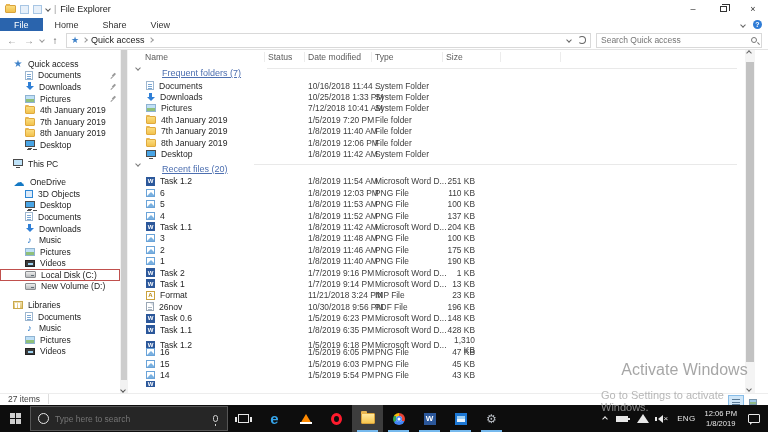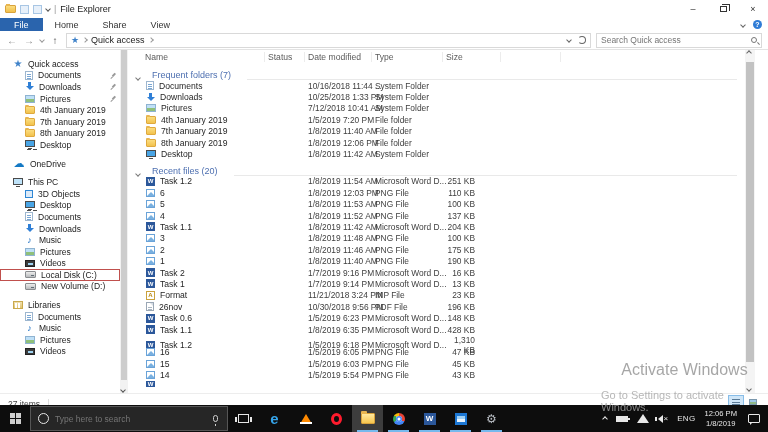--- a/index.html
+++ b/index.html
@@ -98,37 +98,37 @@
   .ic-pdf { width:8px; height:9px; background:#fff; border:1px solid #9aa7b5; position:relative; }
   .ic-pdf::before { content:""; position:absolute; top:0; right:0; border-top:3px solid #d6dde5; border-left:3px solid #fff; }
   .ic-pdf::after { content:""; position:absolute; left:1px; top:4px; width:4px; height:1px; background:#aab6c2; box-shadow:0 2px 0 #aab6c2; }
 
   
   .content { flex:1; position:relative; overflow:hidden; }
   .col-headers { display:grid; grid-template-columns:137px 40px 67px 71px 58px 60px; height:14px; align-items:center; }
   .col-h { color:#5b5b5b; font-size:8.6px; border-right:1px solid #ececec; height:10px; line-height:10px; }
   .col-h.c0 { padding-left:17px; }
   .col-h.c1,.col-h.c2,.col-h.c3,.col-h.c4 { padding-left:3px; }
-  .group-h { display:flex; align-items:flex-end; gap:12px; height:12px; margin-top:4px; padding-left:8px; color:#4d6fb0; }
+  .group-h { display:flex; align-items:flex-start; gap:22px; height:12px; margin-top:4px; padding-left:8px; color:#4d6fb0;text-decoration:underline; }
   .group-h .cv { color:#7a7a7a; margin-top:-2px; }
   .g-line { flex:1; height:1px; background:#e9e9e9; margin:0 8px 0 4px; }
   .row { display:grid; grid-template-columns:137px 40px 67px 71px 58px; height:11.4px; align-items:center; }
   .row.partial { height:6px; overflow:hidden; }
   .c-name { display:flex; align-items:center; gap:5px; padding-left:18px; overflow:hidden; }
   .c-name span.fname { white-space:nowrap; font-size:8.6px; color:#262626; }
   .c-txt { font-size:8.4px; color:#3e3e3e; padding-left:3px; white-space:nowrap; }
   .c-size { text-align:right; padding-right:26px; font-size:8.4px; color:#3e3e3e; }
 
   .vscroll { width:10px; position:relative; background:#f4f4f4; margin-right:13px; }
   .vs-up { position:absolute; top:1px; left:2px; color:#666; }
   .vs-thumb { position:absolute; left:1px; top:12px; width:8px; height:300px; background:#c2c2c2; }
   .vs-down { position:absolute; bottom:2px; left:2px; color:#666; }
 
   
-  .statusbar { height:16px; border-top:1px solid #ededed; display:flex; align-items:flex-end; padding:0 8px; position:relative; }
+  .statusbar { height:16px; border-top:1px solid #ededed; display:flex; align-items:flex-start; padding:0 8px; position:relative; }
   .sb-count { color:#444; font-size:8.5px; border-right:1px solid #dedede; padding-right:8px; height:10px; line-height:10px; }
   .viewbtns { position:absolute; right:8px; top:2px; display:flex; gap:3px; }
   .vb { width:14px; height:11px; display:flex; align-items:center; justify-content:center; }
   .vb.active { background:#cfe6f8; outline:1px solid #88bde8; }
   .vb-details { width:8px; height:6px; border-top:1px solid #5a7a96; border-bottom:1px solid #5a7a96; position:relative; }
   .vb-details::before { content:""; position:absolute; left:0; top:2px; width:8px; height:1px; background:#5a7a96; }
   .vb-thumbs { width:8px; height:6px; background:linear-gradient(#9ec7e8 0 50%,#8fb887 50% 100%); border:1px solid #7b98ad; }
 
   
   .watermark { position:absolute; left:601px; top:361px; z-index:6; pointer-events:none; text-align:left; }
@@ -263,26 +263,26 @@
           </div>
           <div class="sb-item lvl1">
             <span class="ic ic-folder"></span>
             <span class="sb-label">8th January 2019</span>
           </div>
           <div class="sb-item lvl1">
             <span class="ic ic-desktop"></span>
             <span class="sb-label">Desktop</span>
           </div>
           <div class="sb-item gap">
+            <span class="ic ic-this-pc"></span>
+            <span class="sb-label">This PC</span>
+          </div>
+          <div class="sb-item gap">
             <span class="ic ic-onedrive"></span>
             <span class="sb-label">OneDrive</span>
-          </div>
-          <div class="sb-item gap">
-            <span class="ic ic-this-pc"></span>
-            <span class="sb-label">This PC</span>
           </div>
           <div class="sb-item lvl1">
             <span class="ic ic-objects-3d"></span>
             <span class="sb-label">3D Objects</span>
           </div>
           <div class="sb-item lvl1">
             <span class="ic ic-desktop"></span>
             <span class="sb-label">Desktop</span>
           </div>
           <div class="sb-item lvl1">
@@ -511,21 +511,21 @@
             <div class="c-size">190 KB</div>
           </div>
           <div class="row">
             <div class="c-name">
               <span class="ic ic-word"></span>
               <span class="fname">Task 2</span>
             </div>
             <div class="c-txt"></div>
             <div class="c-txt">1/7/2019 9:16 PM</div>
             <div class="c-txt">Microsoft Word D...</div>
-            <div class="c-size">16 KB</div>
+            <div class="c-size">1 KB</div>
           </div>
           <div class="row">
             <div class="c-name">
               <span class="ic ic-word"></span>
               <span class="fname">Task 1</span>
             </div>
             <div class="c-txt"></div>
             <div class="c-txt">1/7/2019 9:14 PM</div>
             <div class="c-txt">Microsoft Word D...</div>
             <div class="c-size">13 KB</div>

